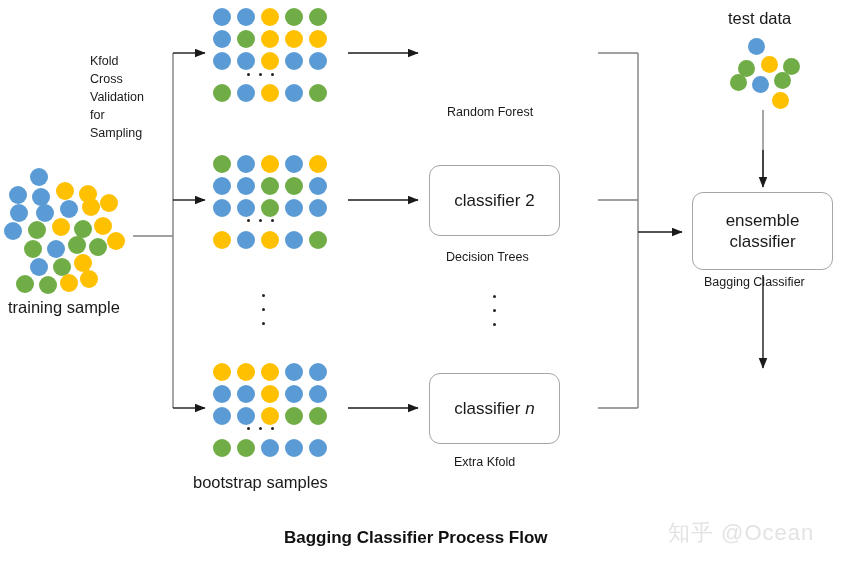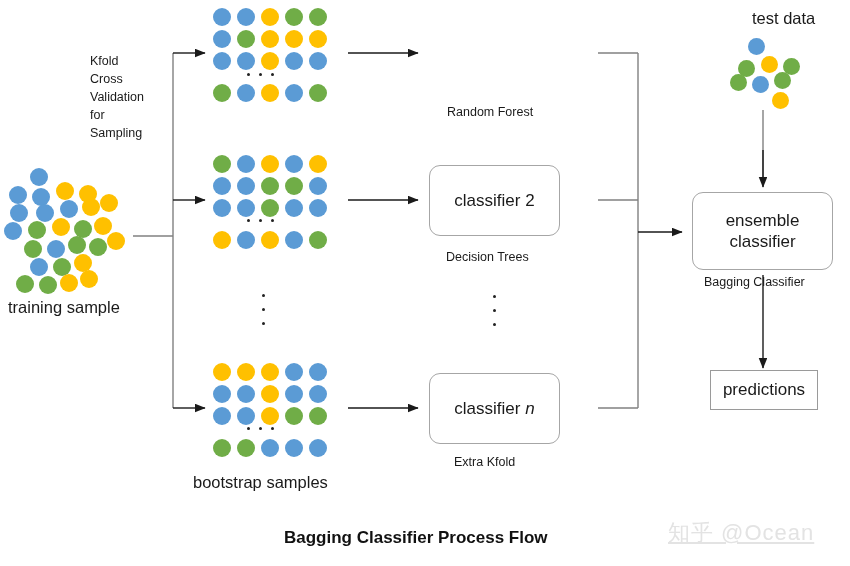--- a/index.html
+++ b/index.html
@@ -283,39 +283,36 @@
     </span>
   </div>
   <div class="txt label-small" style="left:454px; top:455px;">Extra Kfold</div>
 
   <div>
     <span class="edot" style="left:493px; top:295px;"></span>
     <span class="edot" style="left:493px; top:309px;"></span>
     <span class="edot" style="left:493px; top:323px;"></span>
   </div>
 
-  <div class="txt label-med" style="left:752px; top:9px;">test data</div>
+  <div class="txt label-med" style="left:728px; top:9px;">test data</div>
   <div id="test-cluster">
       <span class="dot" style="left: 748px; top: 38px; width: 17px; height: 17px; background: rgb(91, 155, 213);"></span>
       <span class="dot" style="left: 738px; top: 60px; width: 17px; height: 17px; background: rgb(112, 173, 71);"></span>
       <span class="dot" style="left: 761px; top: 56px; width: 17px; height: 17px; background: rgb(255, 192, 0);"></span>
       <span class="dot" style="left: 783px; top: 58px; width: 17px; height: 17px; background: rgb(112, 173, 71);"></span>
       <span class="dot" style="left: 730px; top: 74px; width: 17px; height: 17px; background: rgb(112, 173, 71);"></span>
       <span class="dot" style="left: 752px; top: 76px; width: 17px; height: 17px; background: rgb(91, 155, 213);"></span>
       <span class="dot" style="left: 774px; top: 72px; width: 17px; height: 17px; background: rgb(112, 173, 71);"></span>
       <span class="dot" style="left: 772px; top: 92px; width: 17px; height: 17px; background: rgb(255, 192, 0);"></span>
     </div>
 
   <div class="box rounded label-box multiline" style="left:692px; top:192px; width:141px; height:78px;">
     <span>ensemble
 classifier</span>
   </div>
   <div class="txt label-small" style="left:704px; top:275px;">Bagging Classifier</div>
 
-  <div class="box sharp label-box" style="left:710px; top:370px; width:108px; height:40px; border-color:#9a9a9a;">
-    <span>predictions</span>
-  </div>
 
   <div class="title-main" style="left:284px; top:528px;">Bagging Classifier Process Flow</div>
 
-  <div class="watermark" style="left:668px; top:518px;text-decoration:underline;">知乎 @Ocean</div>
+  <div class="watermark" style="left:668px; top:518px;">知乎 @Ocean</div>
 
 </div>
 
 </body></html>

